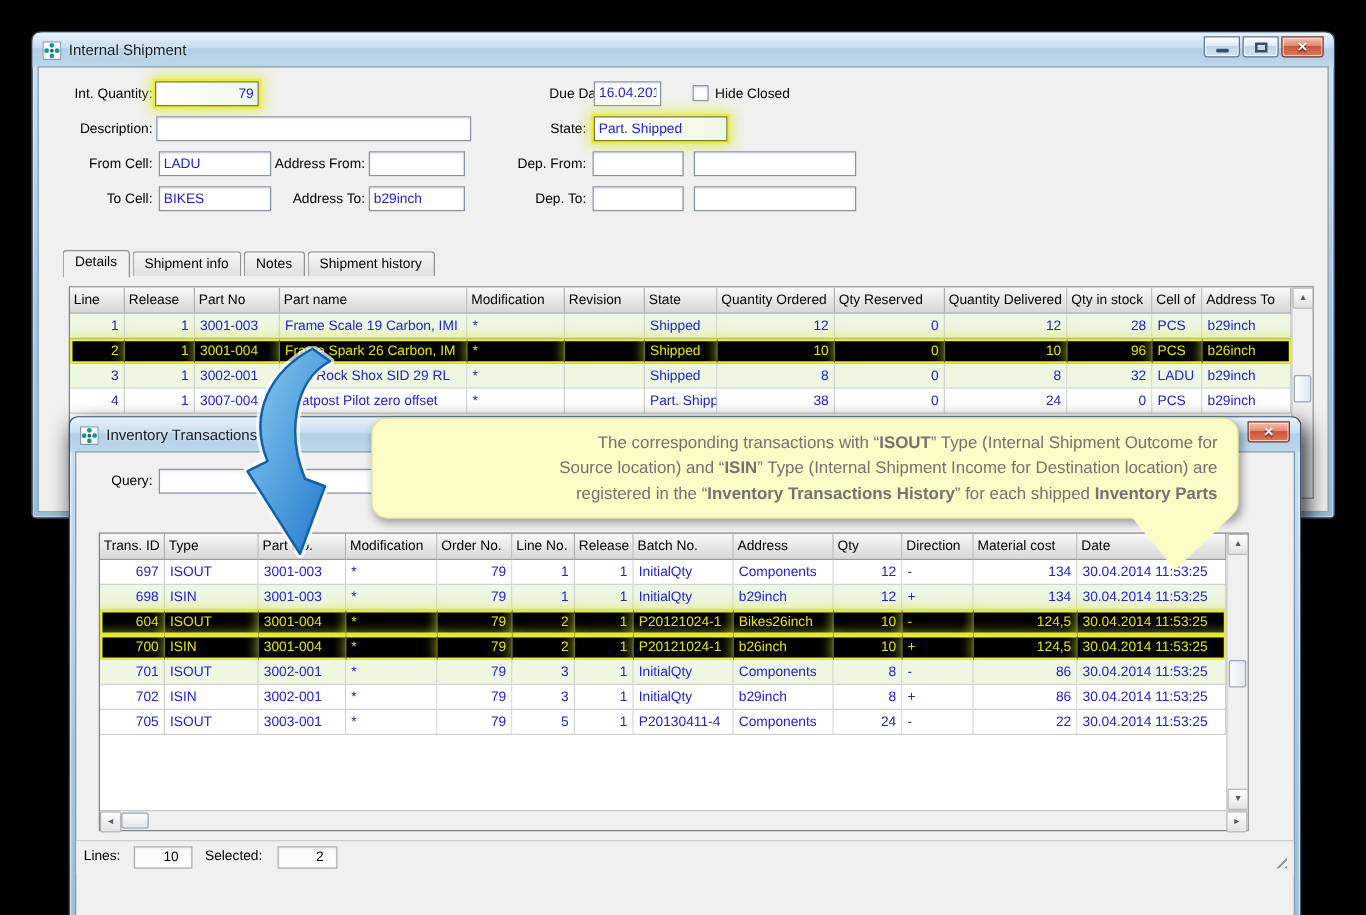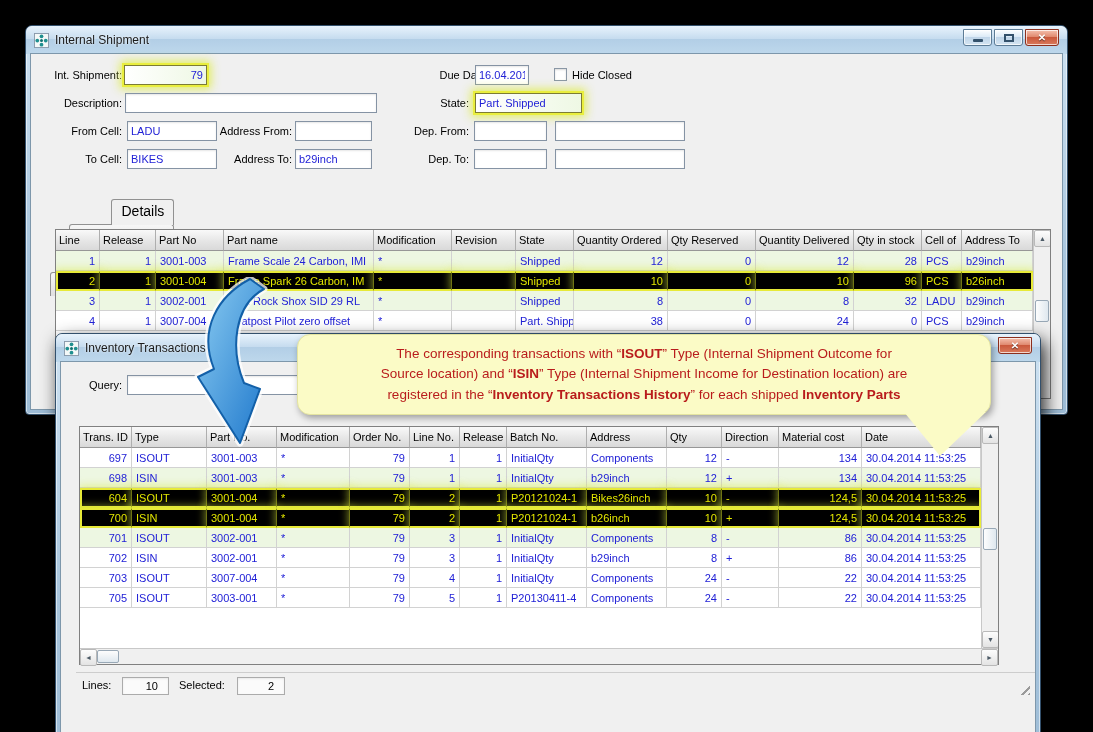--- a/index.html
+++ b/index.html
@@ -25,21 +25,21 @@
   
   .lbl { position:absolute; font-size:11px; color:#000; text-align:right; height:20px; line-height:20px; white-space:nowrap; }
   .tb  { position:absolute; height:20px; border:1px solid #8593a4; background:#fff; color:#2121d6;
          font-family:"Liberation Sans",sans-serif; font-size:11px; padding:0 3px; box-shadow:inset 0 1px 2px rgba(0,0,0,.10); }
   .tb.num { text-align:right; }
   .tb.hl { background:linear-gradient(90deg,#ffffff,#eef8e4); border-color:#7c7c34;
            box-shadow:0 0 0 2px #e9ee3e, 0 0 10px 4px rgba(222,236,70,.85); }
   .cb { position:absolute; width:13px; height:13px; background:#fff; border:1px solid #8a97a5; box-shadow:inset 0 1px 2px rgba(0,0,0,.15); }
 
   
-  .tabs { position:absolute; display:flex; align-items:flex-end; height:23px; font-size:14px;flex-direction:column; }
+  .tabs { position:absolute; display:flex; align-items:flex-end; height:23px; font-size:11px; }
   .tab { padding:3px 9px 4px; margin-right:2px; border:1px solid #919191; border-bottom:none; border-radius:3px 3px 0 0;
          background:linear-gradient(#f6f6f6,#e0e0e0); color:#000; white-space:nowrap; }
   .tab.active { background:#f0f0f0; padding-bottom:6px; position:relative; top:1px; }
 
   
   .gridbox { position:absolute; border:1px solid #808080; background:#fff; }
   .grid-main { display:flex; overflow:hidden; }
   .twrap { overflow:hidden; background:#fff; }
   table.grid { border-collapse:separate; border-spacing:0; table-layout:fixed; font-size:11px; }
   table.grid th { background:linear-gradient(#f9f9f9,#e6e6e6 55%,#d9d9d9); border-right:1px solid #aeaeae; border-bottom:1px solid #979797;
@@ -57,33 +57,33 @@
   
   .vscroll { width:17px; background:#f0f0f0; border-left:1px solid #c8c8c8; display:flex; flex-direction:column; align-items:stretch; }
   .hscroll { height:16px; background:#f0f0f0; border-top:1px solid #c8c8c8; display:flex; align-items:stretch; }
   .sbtn { width:17px; height:17px; min-height:17px; background:linear-gradient(#fdfdfd,#e3e3e3); border:1px solid #b9b9b9; border-radius:2px;
           font-size:7px; color:#4c5a66; display:flex; align-items:center; justify-content:center; }
   .hscroll .sbtn { height:16px; }
   .sthumb { height:22px; margin:0 1px; background:linear-gradient(90deg,#fdfdfd,#dfe8ef); border:1px solid #98a8b6; border-radius:2px; }
   .hthumb { width:22px; margin:1px 0; background:linear-gradient(#fdfdfd,#dfe8ef); border:1px solid #98a8b6; border-radius:2px; }
 
   
-  .statusbar { position:absolute; left:0; right:0; height:27px; border-top:1px solid #cdcdcd; background:#f0f0f0; font-size:11px;margin-left:15px; }
+  .statusbar { position:absolute; left:0; right:0; height:27px; border-top:1px solid #cdcdcd; background:#f0f0f0; font-size:11px; }
   .statusbar .slbl { position:absolute; top:6px; color:#000; }
   .statbox { position:absolute; top:4px; height:18px; line-height:17px; border:1px solid #ababab; background:#fbfbfb;
              box-shadow:inset 0 1px 2px rgba(0,0,0,.08); text-align:right; padding-right:10px; color:#000; }
   .grip { position:absolute; right:5px; bottom:4px; width:13px; height:13px;
           background:repeating-linear-gradient(135deg, transparent 0 3px, #9a9a9a 3px 4.5px);
           clip-path:polygon(100% 0, 100% 100%, 0 100%); }
 
   
   .callout { position:absolute; left:297px; top:334px; width:694px; height:81px; z-index:60;
              background:#fbfbc6; border:1px solid #e4e4a0; border-radius:13px;
              box-shadow:2px 3px 7px rgba(0,0,0,.35); display:flex; align-items:center; justify-content:center; }
-  .callout-text { width:660px; text-align:center; font-size:13.5px; line-height:1.5; color:#b91c1c; }
+  .callout-text { width:660px; text-align:right; font-size:13.5px; line-height:1.5; color:#737373; }
   .callout-tail { position:absolute; left:898px; top:412px; z-index:61; }
 
   
   .arrow { position:absolute; left:188px; top:277px; z-index:50; }
 
   .z-ship { z-index:10; }
   .z-trans { z-index:30; }
 </style>
 </head>
 <body>
@@ -112,21 +112,21 @@
         <span class="wbtn">
             <i class="gmax"></i>
           </span>
         <span class="wbtn close">
             <span>✕</span>
           </span>
       </span>
     </header>
     <div class="winbody">
 
-      <span class="lbl" style="left:10px; top:11px; width:81px;">Int. Shipment:</span>
+      <span class="lbl" style="left:10px; top:11px; width:81px;">Int. Quantity:</span>
       <input class="tb hl num" style="left: 93px; top: 11px; width: 83px;" value="79">
       <span class="lbl" style="left:378px; top:11px; width:80px;">Due Date:</span>
       <input class="tb" style="left: 444px; top: 11px; width: 54px;" value="16.04.2014">
       <span class="cb" style="left:523px; top:14px;"></span>
       <span class="lbl" style="left:541px; top:11px; text-align:left;">Hide Closed</span>
 
       <span class="lbl" style="left:10px; top:39px; width:81px;">Description:</span>
       <input class="tb" style="left: 94px; top: 39px; width: 252px;" value="">
       <span class="lbl" style="left:358px; top:39px; width:80px;">State:</span>
       <input class="tb hl" style="left: 444px; top: 39px; width: 107px;" value="Part. Shipped">
@@ -188,21 +188,21 @@
                     <th>Qty in stock</th>
                     <th>Cell of</th>
                     <th>Address To</th>
                   </tr>
                 </thead>
                 <tbody>
                   <tr class="tint">
                     <td class="right">1</td>
                     <td class="right">1</td>
                     <td class="left">3001-003</td>
-                    <td class="left">Frame Scale 24 Carbon, IMI</td>
+                    <td class="left">Frame Scale 19 Carbon, IMI</td>
                     <td class="left">*</td>
                     <td class="left"></td>
                     <td class="left">Shipped</td>
                     <td class="right">12</td>
                     <td class="right">0</td>
                     <td class="right">12</td>
                     <td class="right">28</td>
                     <td class="left">PCS</td>
                     <td class="left">b29inch</td>
                   </tr>
@@ -409,35 +409,20 @@
                     <td class="right">3</td>
                     <td class="right">1</td>
                     <td class="left">InitialQty</td>
                     <td class="left">b29inch</td>
                     <td class="right">8</td>
                     <td class="left">+</td>
                     <td class="right">86</td>
                     <td class="left">30.04.2014 11:53:25</td>
                   </tr>
                   <tr>
-                    <td class="right">703</td>
-                    <td class="left">ISOUT</td>
-                    <td class="left">3007-004</td>
-                    <td class="left">*</td>
-                    <td class="right">79</td>
-                    <td class="right">4</td>
-                    <td class="right">1</td>
-                    <td class="left">InitialQty</td>
-                    <td class="left">Components</td>
-                    <td class="right">24</td>
-                    <td class="left">-</td>
-                    <td class="right">22</td>
-                    <td class="left">30.04.2014 11:53:25</td>
-                  </tr>
-                  <tr>
                     <td class="right">705</td>
                     <td class="left">ISOUT</td>
                     <td class="left">3003-001</td>
                     <td class="left">*</td>
                     <td class="right">79</td>
                     <td class="right">5</td>
                     <td class="right">1</td>
                     <td class="left">P20130411-4</td>
                     <td class="left">Components</td>
                     <td class="right">24</td>

